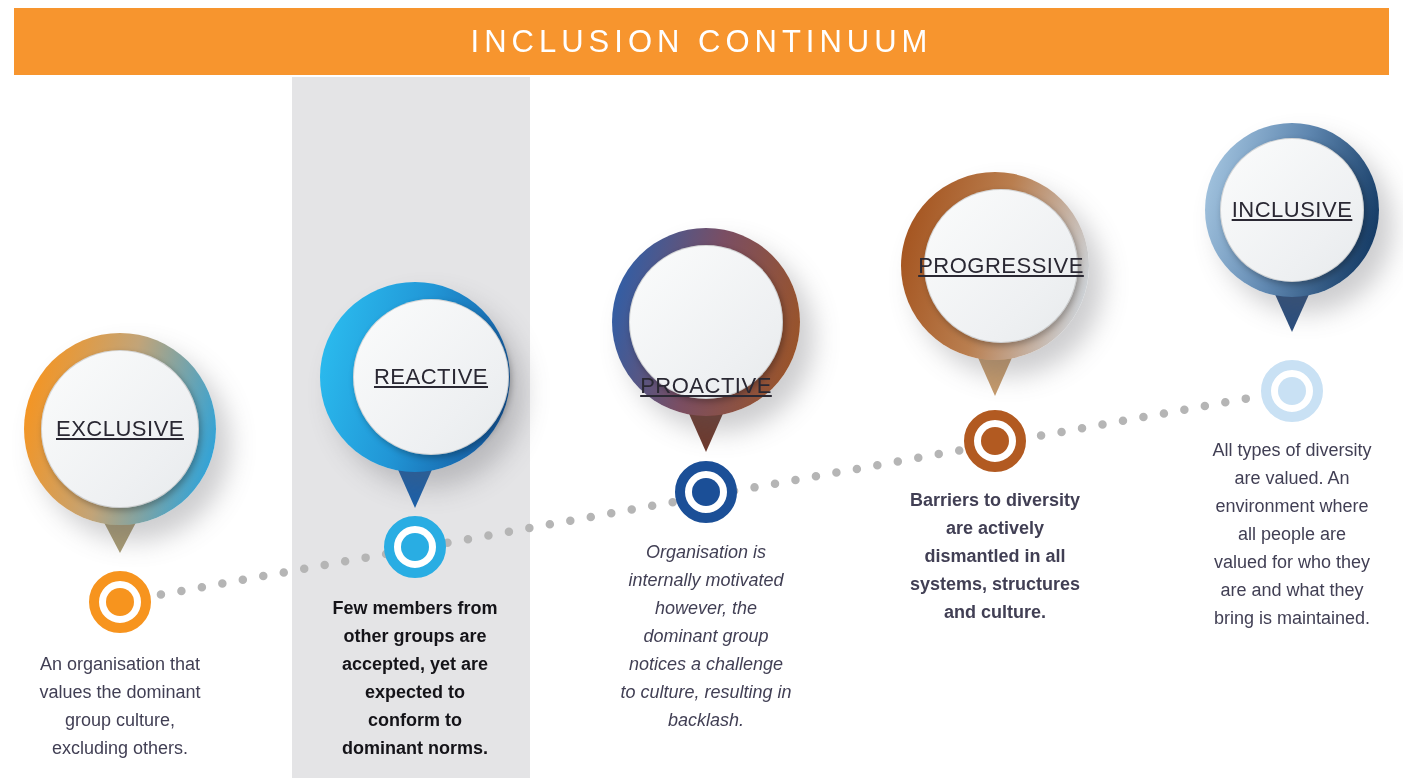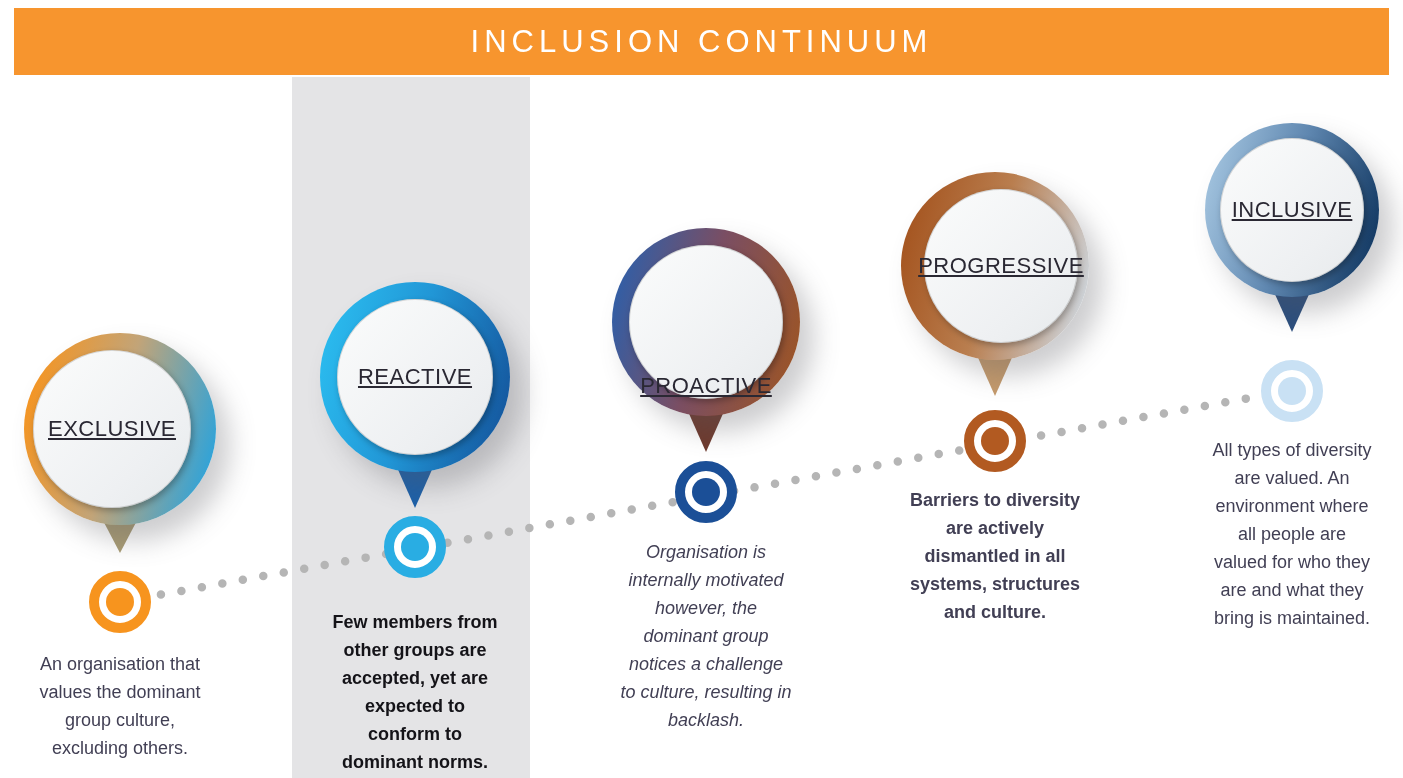--- a/index.html
+++ b/index.html
@@ -43,21 +43,21 @@
   .bullseye{
     position:absolute; z-index:4; width:42px; height:42px; border-radius:50%;
     border-width:10px; border-style:solid; background:#ffffff;
     display:flex; align-items:center; justify-content:center;
   }
   .bullseye .dot{width:28px; height:28px; border-radius:50%;}
   .desc{
     position:absolute; z-index:3; text-align:center; white-space:pre-line;
     font-size:18px; line-height:28px; color:#413F54;
   }
-  .desc.bold{font-weight:600; color:#141318;margin-top:14px;}
+  .desc.bold{font-weight:600; color:#141318;}
 </style>
 </head>
 <body>
 
 <div class="canvas">
 
   <div class="header">
     <span class="title">INCLUSION CONTINUUM</span>
   </div>
 
@@ -65,39 +65,39 @@
 
   <svg class="dots-svg" width="1403" height="778">
     <line x1="120" y1="602" x2="1288" y2="391" stroke-width="8.5" stroke-linecap="round" stroke-dasharray="0 20.8" stroke="#B5B5B5"></line>
   </svg>
 
   <div id="stages">
     <div class="stage">
       <div class="pin">
         <div class="pointer" style="left: 96px; top: 509px; width: 48px; height: 44px; background: rgb(168, 155, 116);"></div>
         <div class="ring" style="left: 24px; top: 333px; width: 192px; height: 192px; background: linear-gradient(105deg, rgb(247, 148, 30) 6%, rgb(194, 164, 120) 48%, rgb(47, 163, 217) 92%);">
-          <div class="pin-face" style="left: 9px; top: 17px; width: 158px; height: 158px;">
+          <div class="pin-face" style="left: 17px; top: 17px; width: 158px; height: 158px;">
             <span class="stage-label">EXCLUSIVE</span>
           </div>
         </div>
       </div>
       <div class="bullseye" style="left: 89px; top: 571px; border-color: rgb(247, 148, 30);">
         <div class="dot" style="background: rgb(247, 148, 30);"></div>
       </div>
       <div class="desc" style="left: -12px; top: 650px; width: 264px;">An organisation that
 values the dominant
 group culture,
 excluding others.</div>
     </div>
 
     <div class="stage">
       <div class="pin">
         <div class="pointer" style="left: 391px; top: 456px; width: 48px; height: 52px; background: rgb(29, 96, 168);"></div>
         <div class="ring" style="left: 320px; top: 282px; width: 190px; height: 190px; background: linear-gradient(105deg, rgb(43, 188, 239) 6%, rgb(33, 150, 214) 48%, rgb(21, 89, 160) 92%);">
-          <div class="pin-face" style="left: 17px; top: 17px; width: 156px; height: 156px;">
+          <div class="pin-face" style="left: 33px; top: 17px; width: 156px; height: 156px;">
             <span class="stage-label">REACTIVE</span>
           </div>
         </div>
       </div>
       <div class="bullseye" style="left: 384px; top: 516px; border-color: rgb(41, 173, 227);">
         <div class="dot" style="background: rgb(41, 173, 227);"></div>
       </div>
       <div class="desc bold" style="left: 290px; top: 594px; width: 250px;">Few members from
 other groups are
 accepted, yet are

